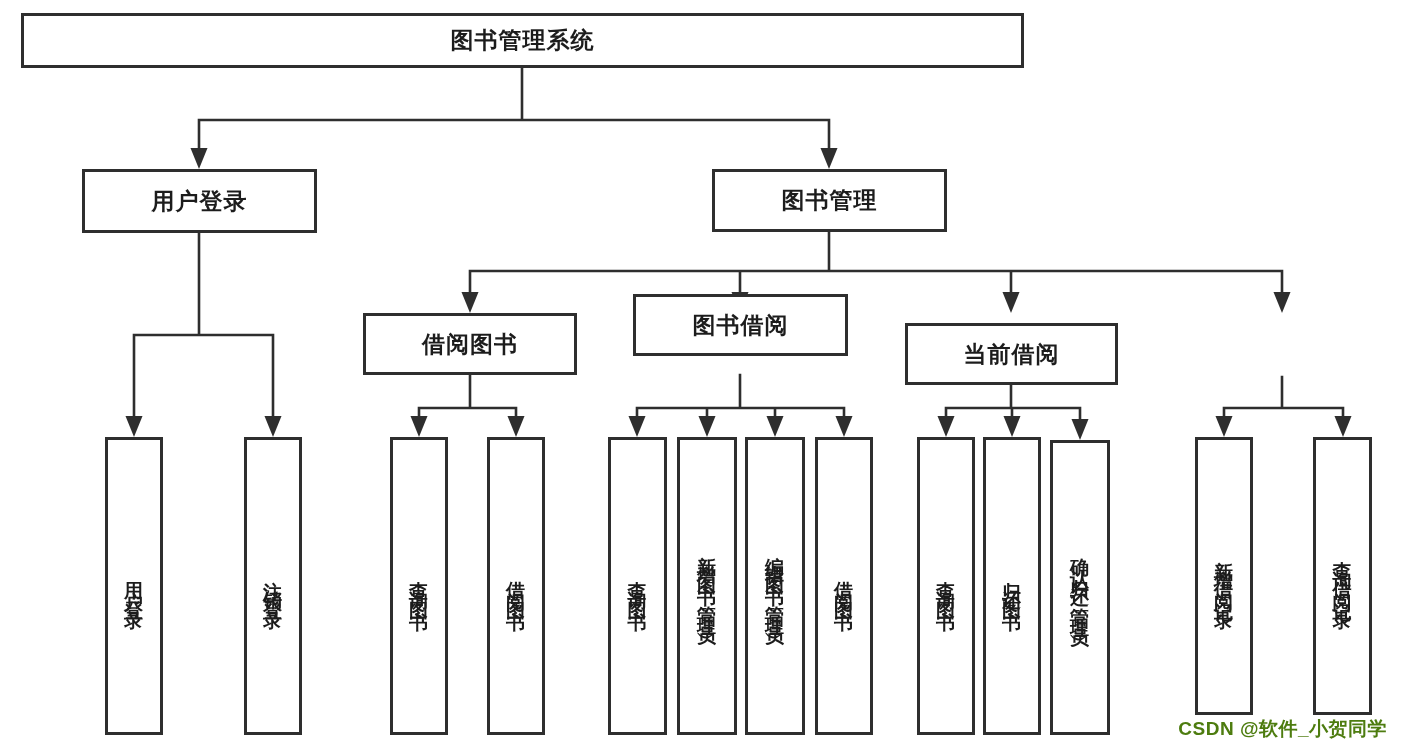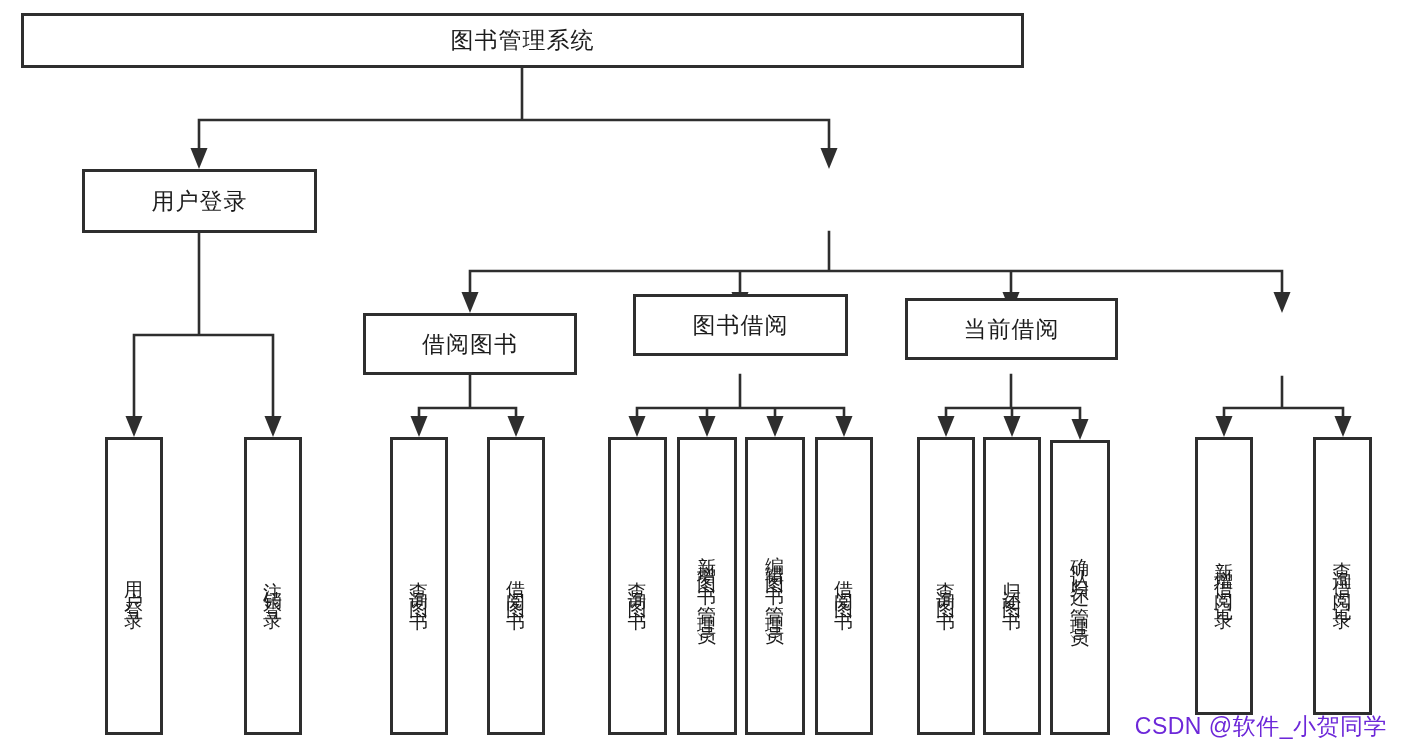--- a/index.html
+++ b/index.html
@@ -3,20 +3,21 @@
 <meta charset="utf-8">
 <style>
   html, body { margin: 0; padding: 0; background: #ffffff; }
   body { font-family: "Liberation Sans", sans-serif; }
   #stage {
     position: relative;
     width: 1391px;
     height: 747px;
     background: #ffffff;
     overflow: hidden;
+    font-weight: bold;
   }
   #wires {
     position: absolute;
     left: 0; top: 0;
     width: 1405px; height: 747px;
     z-index: 1;
   }
   .node {
     position: absolute;
     box-sizing: border-box;
@@ -36,41 +37,41 @@
     letter-spacing: 10px;
     line-height: 1;
     white-space: nowrap;
   }
   
   .n-root            { left: 21px;   top: 13px;  width: 1003px; height: 55px; }
   .n-user-login      { left: 82px;   top: 169px; width: 235px;  height: 64px; }
   .n-book-mgmt       { left: 712px;  top: 169px; width: 235px;  height: 63px; }
   .n-new-book-rec    { left: 363px;  top: 313px; width: 214px;  height: 62px; }
   .n-book-borrow     { left: 633px;  top: 294px; width: 215px;  height: 62px; }
-  .n-current-borrow  { left: 905px;  top: 298px; width: 213px;  height: 62px; }
+  .n-current-borrow  { left: 905px;  top: 323px; width: 213px;  height: 62px; }
   .n-borrow-records  { left: 1173px; top: 314px; width: 217px;  height: 63px; }
   .l-g1-1 { left: 105px;  top: 437px; width: 58px; height: 298px; }
   .l-g1-2 { left: 244px;  top: 437px; width: 58px; height: 298px; }
   .l-g2-1 { left: 390px;  top: 437px; width: 58px; height: 298px; }
   .l-g2-2 { left: 487px;  top: 437px; width: 58px; height: 298px; }
   .l-g3-1 { left: 608px;  top: 437px; width: 59px; height: 298px; }
   .l-g3-2 { left: 677px;  top: 437px; width: 60px; height: 298px; }
   .l-g3-3 { left: 745px;  top: 437px; width: 60px; height: 298px; }
   .l-g3-4 { left: 815px;  top: 437px; width: 58px; height: 298px; }
   .l-g4-1 { left: 917px;  top: 437px; width: 58px; height: 298px; }
   .l-g4-2 { left: 983px;  top: 437px; width: 58px; height: 298px; }
   .l-g4-3 { left: 1050px; top: 440px; width: 60px; height: 295px; }
   .l-g5-1 { left: 1195px; top: 437px; width: 58px; height: 278px; }
   .l-g5-2 { left: 1313px; top: 437px; width: 59px; height: 278px; }
   #watermark {
     position: absolute;
     right: 4px;
     bottom: 5px;
-    font-size: 23px;
-    color: #6d28d9;
+    font-size: 19px;
+    color: #4d7c0f;
     letter-spacing: 0.5px;
     z-index: 3;
     white-space: nowrap;
   }
 </style>
 </head>
 <body>
 
 <div id="stage">
 
@@ -113,20 +114,23 @@
         <path d="M1343,437 L1334.5,416 L1351.5,416 Z"></path>
       </g>
   </svg>
 
   <div class="node h-node n-root">
     <span>图书管理系统</span>
   </div>
 
   <div class="node h-node n-user-login">
     <span>用户登录</span>
+  </div>
+  <div class="node h-node n-book-mgmt">
+    <span>图书管理</span>
   </div>
 
   <div class="node h-node n-new-book-rec">
     <span>借阅图书</span>
   </div>
   <div class="node h-node n-book-borrow">
     <span>图书借阅</span>
   </div>
   <div class="node h-node n-current-borrow">
     <span>当前借阅</span>

